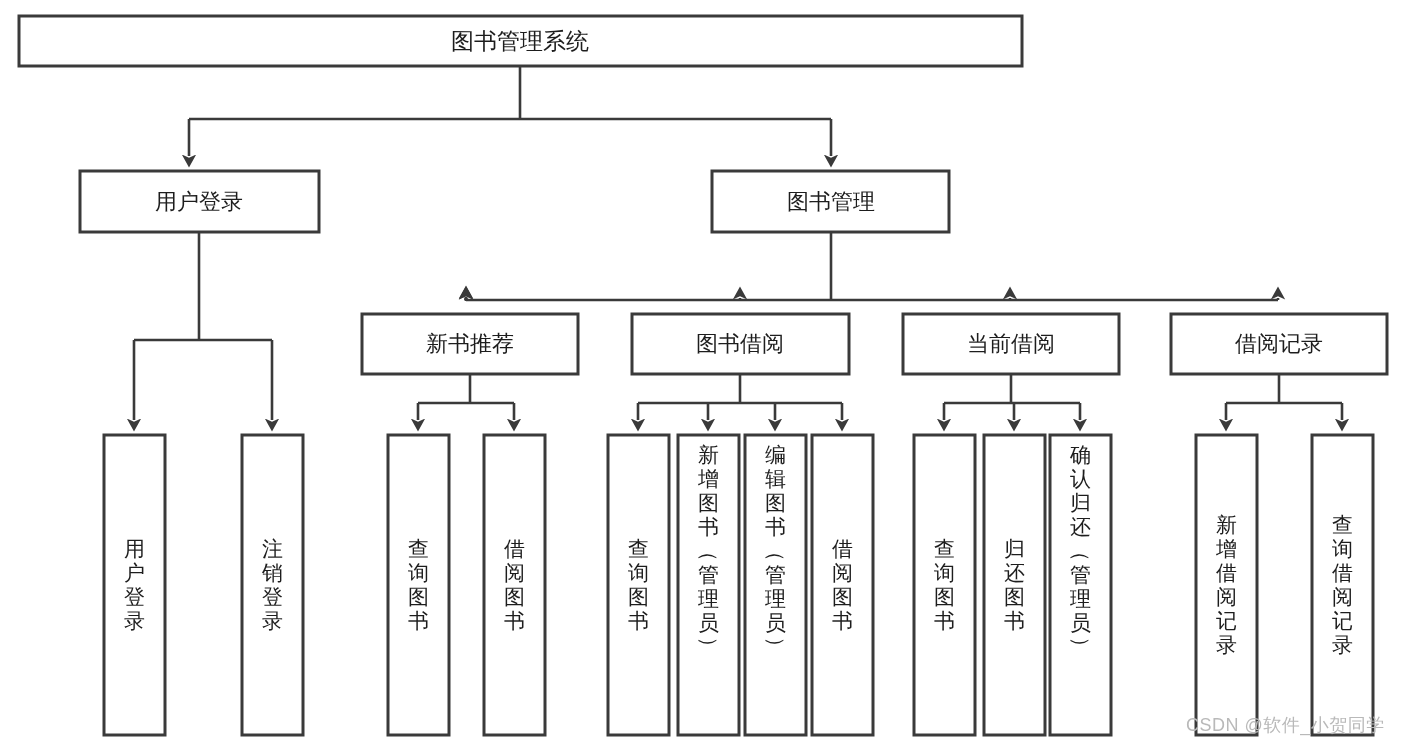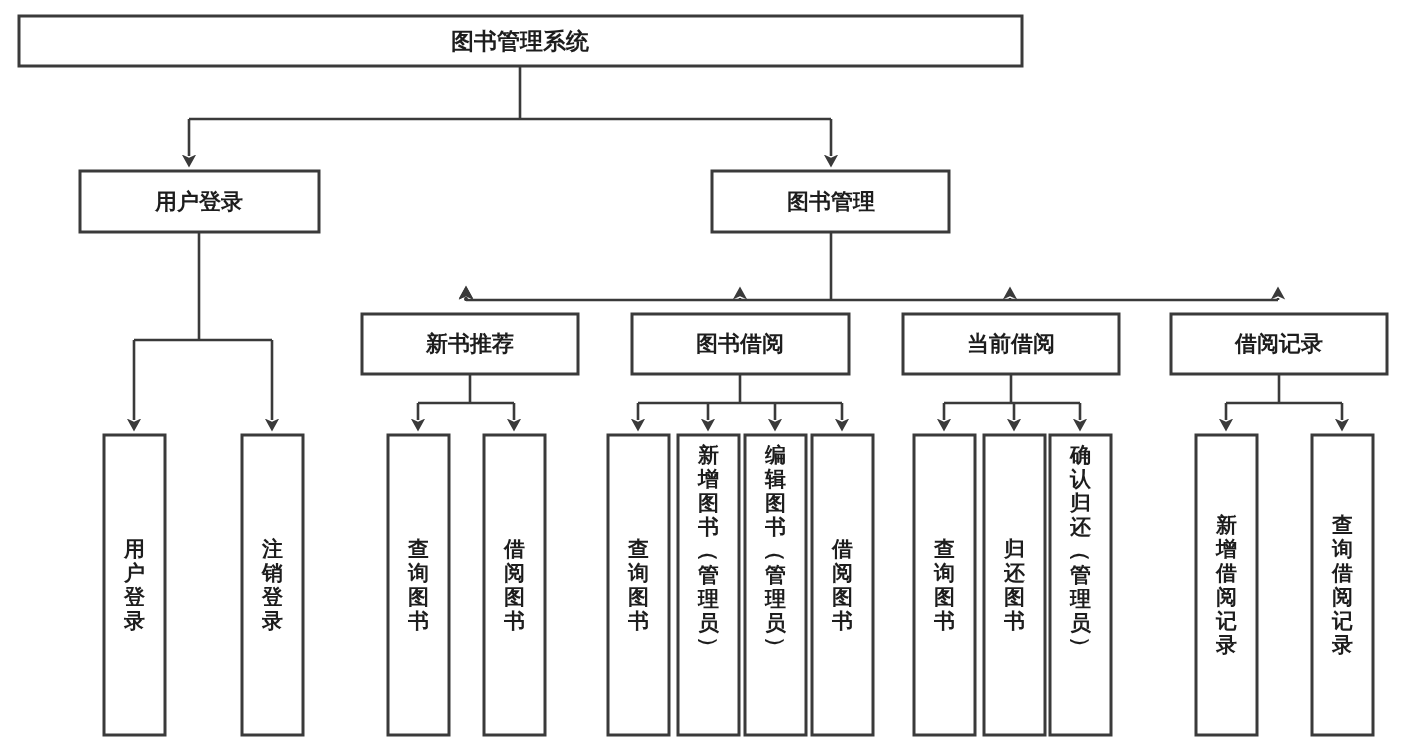--- a/index.html
+++ b/index.html
@@ -11,21 +11,20 @@
     width: 1405px;
     height: 747px;
     font-family: "Liberation Sans", sans-serif;
     overflow: hidden;
     position: relative;
   }
   #diagram-root {
     position: relative;
     width: 1252px;
     height: 747px;
-    font-weight: bold;
   }
   svg.canvas {
     position: absolute;
     top: 0;
     left: 0;
     width: 1405px;
     height: 747px;
   }
   .node-box {
     fill: #ffffff;
@@ -297,14 +296,15 @@
     </div>
   <div class="vlabel" style="left:1312px; top:435px; width:61px; height:300px; justify-content:center;">
       <span class="ch">查</span>
       <span class="ch">询</span>
       <span class="ch">借</span>
       <span class="ch">阅</span>
       <span class="ch">记</span>
       <span class="ch">录</span>
     </div>
 
+  <div class="watermark">CSDN @软件_小贺同学</div>
 
 </div>
 
 </body></html>

